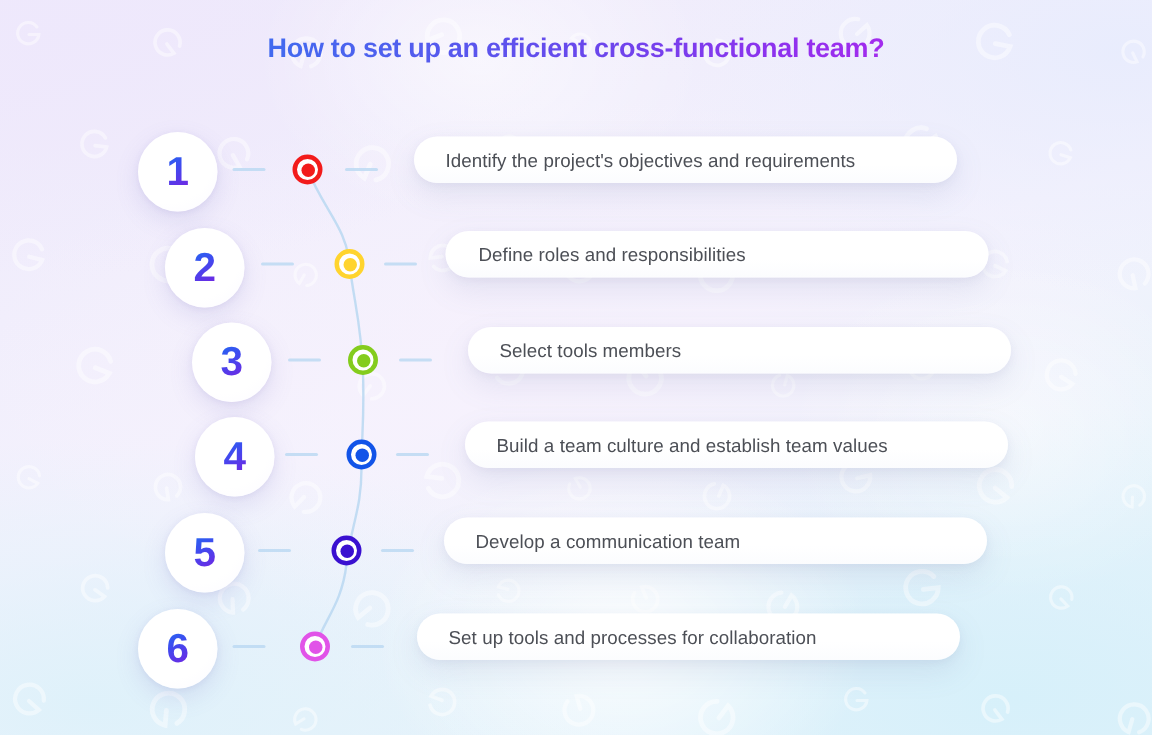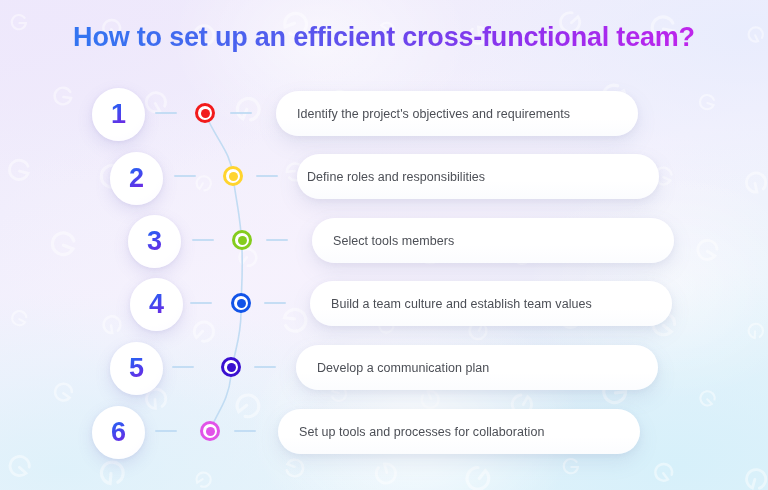--- a/index.html
+++ b/index.html
@@ -51,21 +51,21 @@
   .glow-c { left: 520px;  top: 170px; width: 300px; height: 230px;
             background: radial-gradient(closest-side, rgba(255,255,255,0.45), rgba(255,255,255,0)); }
 
   
   .title {
     position: absolute;
     left: 0; right: 0;
     top: 22px;
     z-index: 6;
     text-align: center;
-    font-size: 27px;
+    font-size: 18px;
     font-weight: 700;
     letter-spacing: -0.2px;
     background: linear-gradient(90deg,
         #2a7bf2 0%, #3b6ff0 18%, #4f5fee 34%,
         #6b46ec 52%, #8f31ee 68%, #b327ed 84%, #cf22e8 100%);
     -webkit-background-clip: text;
     background-clip: text;
     color: transparent;
     -webkit-text-fill-color: transparent;
   }
@@ -132,21 +132,21 @@
     content: "";
     position: absolute;
     left: 2.5px; top: 2.5px;
     width: 9px; height: 9px;
     border-radius: 50%;
     background: var(--mc);
   }
 
   .pill {
     position: absolute;
-    height: 45px;
+    height: 31px;
     border-radius: 24px;
     background: linear-gradient(180deg, #ffffff 0%, #ffffff 60%, #fbfcfe 100%);
     box-shadow: 0 8px 20px rgba(110,120,170,0.13),
                 0 2px 6px rgba(110,120,170,0.08);
     display: flex;
     align-items: center;
   }
   .pill span {
     font-size: 12.5px;
     color: #4c4f56;
@@ -489,21 +489,21 @@
         </div>
       </div>
       <div class="step">
         <div class="num-circle" style="left:110px; top:152px;">
           <span>2</span>
         </div>
         <div class="dash" style="left:174px; top:175px;"></div>
         <div class="marker" style="left:223px; top:166px; --mc:#ffd42e;"></div>
         <div class="dash" style="left:256px; top:175px;"></div>
         <div class="pill" style="left:297px; top:154px; width:362px;">
-          <span style="padding-left:10px;">Define roles and responsibilities</span>
+          <span style="padding-left:22px;">Define roles and responsibilities</span>
         </div>
       </div>
       <div class="step">
         <div class="num-circle" style="left:128px; top:215px;">
           <span>3</span>
         </div>
         <div class="dash" style="left:192px; top:239px;"></div>
         <div class="marker" style="left:232px; top:230px; --mc:#84cc1d;"></div>
         <div class="dash" style="left:266px; top:239px;"></div>
         <div class="pill" style="left:312px; top:218px; width:362px;">
@@ -522,21 +522,21 @@
         </div>
       </div>
       <div class="step">
         <div class="num-circle" style="left:110px; top:342px;">
           <span>5</span>
         </div>
         <div class="dash" style="left:172px; top:366px;"></div>
         <div class="marker" style="left:221px; top:357px; --mc:#3a10d0;"></div>
         <div class="dash" style="left:254px; top:366px;"></div>
         <div class="pill" style="left:296px; top:345px; width:362px;">
-          <span style="padding-left:21px;">Develop a communication plan</span>
+          <span style="padding-left:21px;">Develop a communication team</span>
         </div>
       </div>
       <div class="step">
         <div class="num-circle" style="left:92px; top:406px;">
           <span>6</span>
         </div>
         <div class="dash" style="left:155px; top:430px;"></div>
         <div class="marker" style="left:200px; top:421px; --mc:#e153e8;"></div>
         <div class="dash" style="left:234px; top:430px;"></div>
         <div class="pill" style="left:278px; top:409px; width:362px;">

